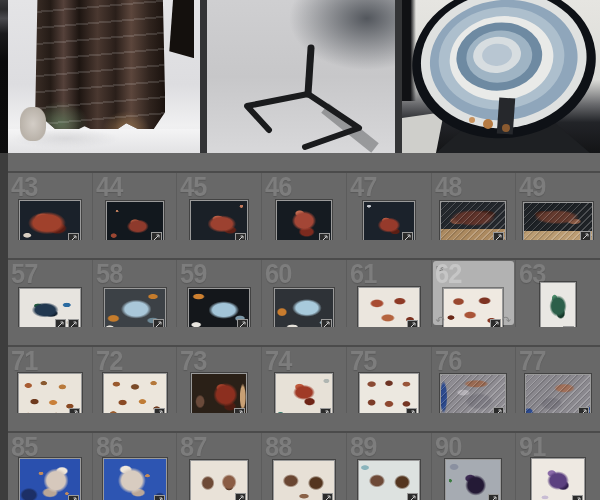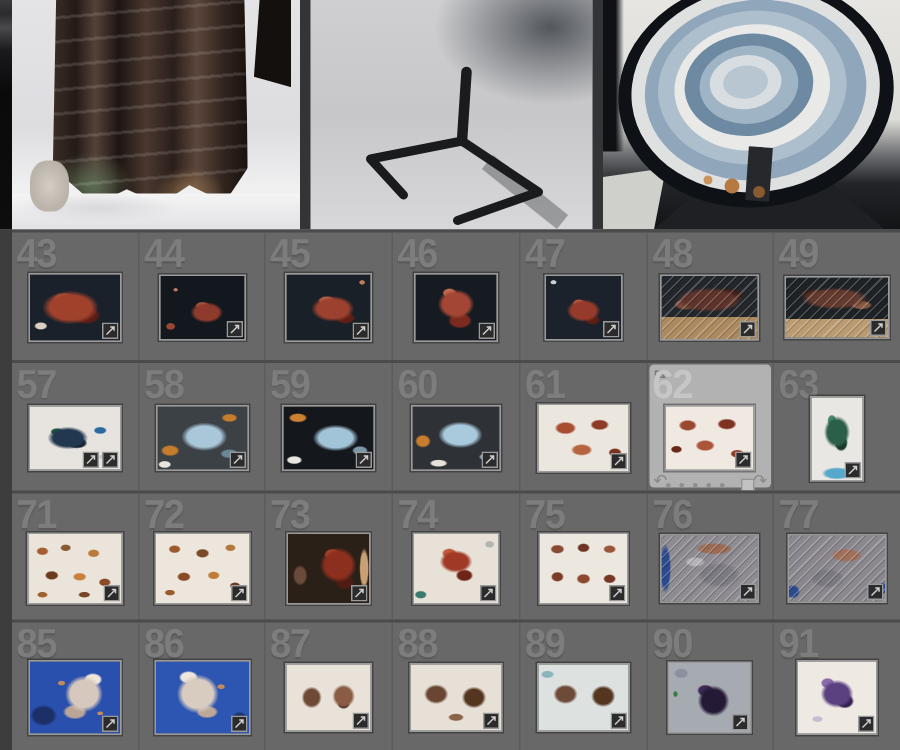--- a/index.html
+++ b/index.html
@@ -42,21 +42,21 @@
        linear-gradient(180deg,#9a6fb5 0%,#8a5fa6 60%,#b794ce 100%);
      clip-path:polygon(0 0,100% 0,96% 55%,78% 92%,55% 78%,30% 96%,10% 70%,0 80%);}
   #p3{width:199px;background:linear-gradient(180deg,#e6e5e1 0%,#dcdcd8 52%,#6a6b6e 68%,#222428 80%,#131416 100%);}
   #p3 .darkleft{position:absolute;left:0;top:0;width:14px;height:66%;background:linear-gradient(90deg,#101114 60%,rgba(16,17,20,0) 100%);}
   .photo-svg{position:absolute;left:0;top:0;}
 
   
   #grid{position:absolute;left:0;top:153px;width:600px;height:347px;background:var(--grid-bg,#686868);overflow:hidden;display:flex;}
   .edge-strip-grid{width:8px;flex:0 0 auto;background:#3d3d3d;height:384px;}
   #rows{flex:1 1 auto;display:flex;flex-direction:column;}
-  .grid-row{position:relative;height:96px;border-top:2px solid var(--row-sep,#4b4b4b);display:flex;}
+  .grid-row{position:relative;height:96px;border-top:2px solid var(--row-sep,#4b4b4b);display:flex;margin-top:18px;}
   .cell{position:relative;flex:1 1 0;border-right:1px solid var(--cell-sep,#5c5c5c);overflow:hidden;}
   .cell:last-child{border-right:none;}
   .sel-bg{position:absolute;left:1px;top:1px;right:1px;bottom:2px;background:var(--selected-bg,#b2b2b2);border-radius:3px;}
   .cellnum{position:absolute;left:3px;top:1px;font-size:27px;line-height:27px;font-weight:700;
      color:var(--number-color,#7d7d7d);letter-spacing:-1px;transform:scaleX(.94);transform-origin:left top;
      text-shadow:0 1px 1px rgba(0,0,0,.15);}
   .cell.is-selected .cellnum{color:var(--number-selected,#c6c6c6);text-shadow:none;}
   .thumb{position:absolute;left:50%;border:1px solid var(--thumb-frame,#9a9a9a);box-shadow:0 0 0 1px rgba(0,0,0,.35);
      transform:translateX(-50%);}
   .badge{position:absolute;bottom:1px;display:block;width:11px;height:11px;}

